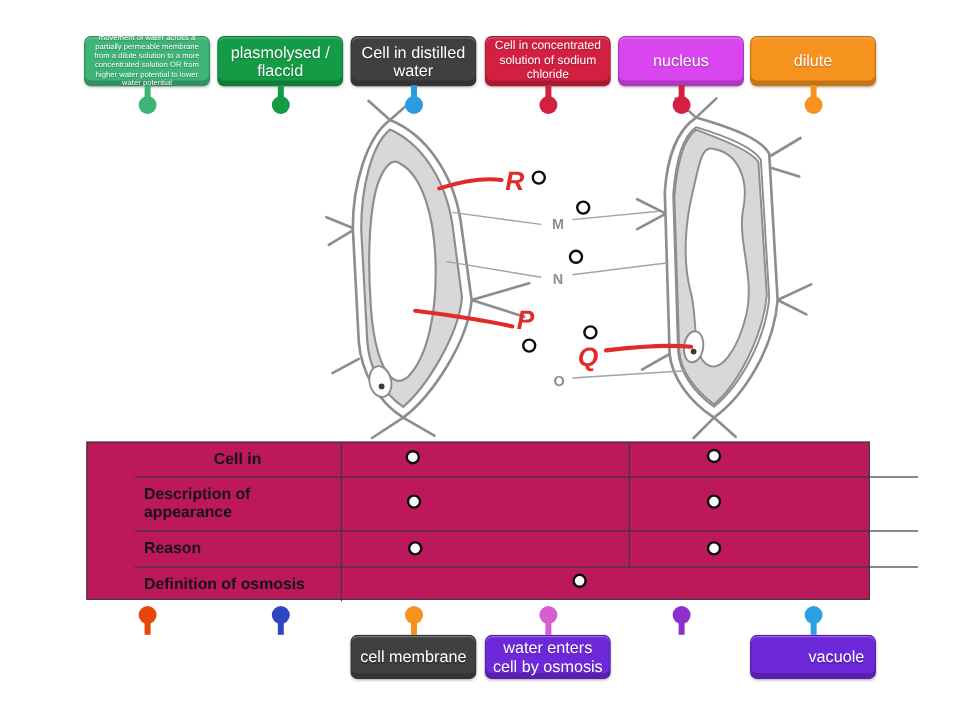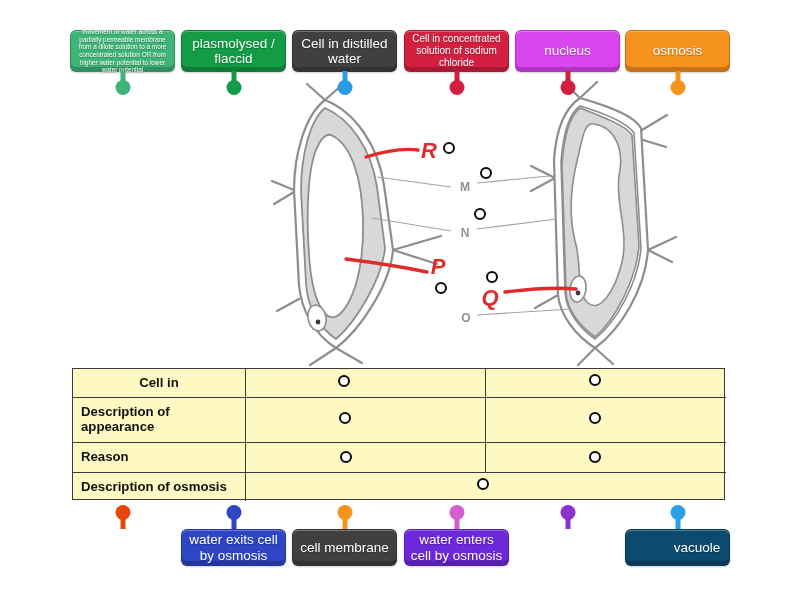--- a/index.html
+++ b/index.html
@@ -31,21 +31,21 @@
   .chip.bottom .stem{top:14px;}
   
   .slot{
     position:absolute;width:12px;height:12px;box-sizing:border-box;
     border:2.6px solid #0c0c0c;border-radius:50%;background:#fff;z-index:6;cursor:pointer;
   }
   
   .qtable{
     position:absolute;left:72px;top:368px;width:653px;height:132px;z-index:4;
     display:grid;grid-template-columns:173px 240px 240px;grid-template-rows:29px 45px 30px 28px;
-    border:1.6px solid #3b3b3b;box-sizing:border-box;background:#fef9c3;
+    border:1.6px solid #3b3b3b;box-sizing:border-box;background:#be185d;padding-left:39px;
   }
   .qtable .cell{
     box-sizing:border-box;display:flex;align-items:center;
     border-right:1.4px solid #3b3b3b;border-bottom:1.4px solid #3b3b3b;
     font-size:13.2px;font-weight:bold;color:#121212;line-height:1.12;padding:0 8px;
   }
   .qtable .c3{border-right:none;}
   .qtable .r4{border-bottom:none;}
   .qtable .span2{grid-column:2/4;border-right:none;}
   .qtable .center{justify-content:center;padding:0;}
@@ -141,21 +141,21 @@
   <div class="cell c3"></div>
 
   <div class="cell">Description of appearance</div>
   <div class="cell"></div>
   <div class="cell c3"></div>
 
   <div class="cell">Reason</div>
   <div class="cell"></div>
   <div class="cell c3"></div>
 
-  <div class="cell r4">Description of osmosis</div>
+  <div class="cell r4">Definition of osmosis</div>
   <div class="cell r4 span2"></div>
 </div>
 
 <div class="chip top" style="left:70px;top:30px">
   <div class="chip-box tiny" style="background-color: rgb(62, 180, 118);">movement of water across a partially permeable membrane from a dilute solution to a more concentrated solution OR from higher water potential to lower water potential</div>
   <div class="stem" style="background-color: rgb(62, 180, 118);"></div>
   <div class="pin" style="background-color: rgb(62, 180, 118);"></div>
 </div>
 <div class="chip top" style="left:181px;top:30px">
   <div class="chip-box" style="background-color: rgb(20, 155, 69);">plasmolysed / flaccid</div>
@@ -171,45 +171,44 @@
   <div class="chip-box small" style="background-color: rgb(211, 32, 64);">Cell in concentrated solution of sodium chloride</div>
   <div class="stem" style="background-color: rgb(211, 32, 64);"></div>
   <div class="pin" style="background-color: rgb(211, 32, 64);"></div>
 </div>
 <div class="chip top" style="left:515px;top:30px">
   <div class="chip-box" style="background-color: #d946ef;">nucleus</div>
   <div class="stem" style="background-color: rgb(211, 32, 64);"></div>
   <div class="pin" style="background-color: rgb(211, 32, 64);"></div>
 </div>
 <div class="chip top" style="left:625px;top:30px">
-  <div class="chip-box" style="background-color: rgb(246, 146, 30);">osmosis</div>
+  <div class="chip-box" style="background-color: rgb(246, 146, 30);">dilute</div>
   <div class="stem" style="background-color: rgb(246, 146, 30);"></div>
   <div class="pin" style="background-color: rgb(246, 146, 30);"></div>
 </div>
 
 <div class="chip bottom" style="left:70px;top:505px">
   <div class="pin" style="background-color: rgb(232, 71, 11);"></div>
   <div class="stem" style="background-color: rgb(232, 71, 11);"></div>
 </div>
 <div class="chip bottom" style="left:181px;top:505px">
   <div class="pin" style="background-color: rgb(46, 70, 196);"></div>
   <div class="stem" style="background-color: rgb(46, 70, 196);"></div>
-  <div class="chip-box" style="background-color: rgb(46, 70, 196);">water exits cell by osmosis</div>
 </div>
 <div class="chip bottom" style="left:292px;top:505px">
   <div class="pin" style="background-color: rgb(246, 146, 30);"></div>
   <div class="stem" style="background-color: rgb(246, 146, 30);"></div>
   <div class="chip-box" style="background-color: #404040;">cell membrane</div>
 </div>
 <div class="chip bottom" style="left:404px;top:505px">
   <div class="pin" style="background-color: rgb(213, 95, 208);"></div>
   <div class="stem" style="background-color: rgb(213, 95, 208);"></div>
   <div class="chip-box" style="background-color: #6d28d9;">water enters cell by osmosis</div>
 </div>
 <div class="chip bottom" style="left:515px;top:505px">
   <div class="pin" style="background-color: rgb(140, 48, 207);"></div>
   <div class="stem" style="background-color: rgb(140, 48, 207);"></div>
 </div>
 <div class="chip bottom" style="left:625px;top:505px">
   <div class="pin" style="background-color: rgb(42, 162, 226);"></div>
   <div class="stem" style="background-color: rgb(42, 162, 226);"></div>
-  <div class="chip-box" style="background-color: #0c4a6e; padding-left: 43px;">vacuole</div>
+  <div class="chip-box" style="background-color: #6d28d9; padding-left: 43px;">vacuole</div>
 </div>
 
 </body></html>

